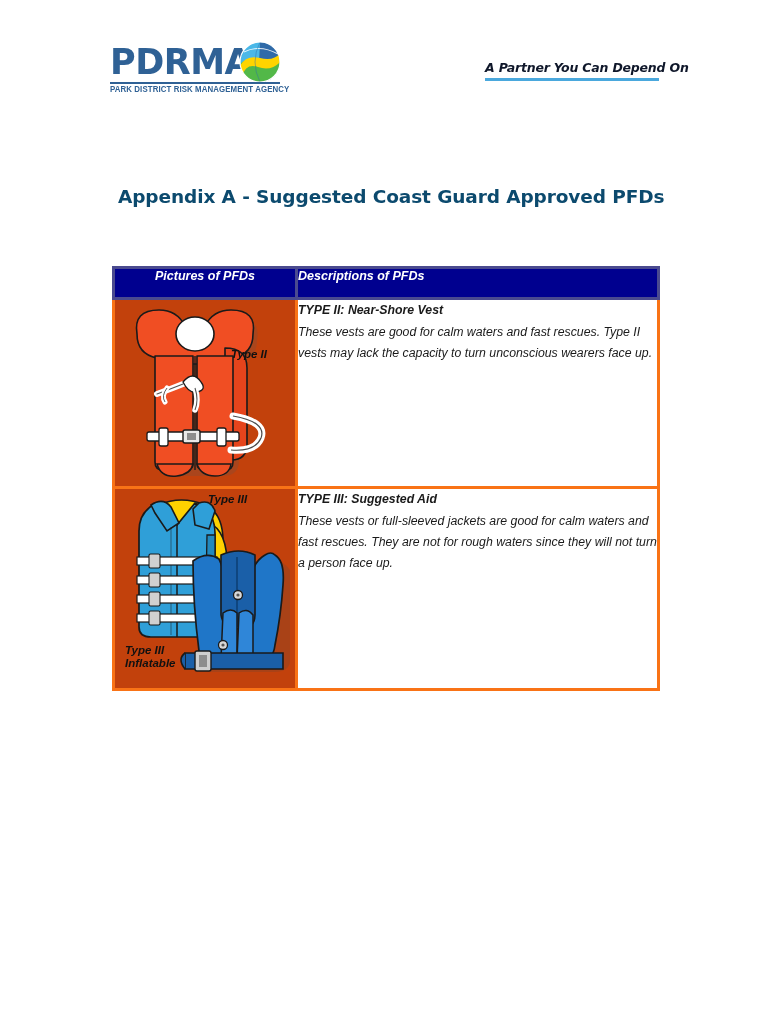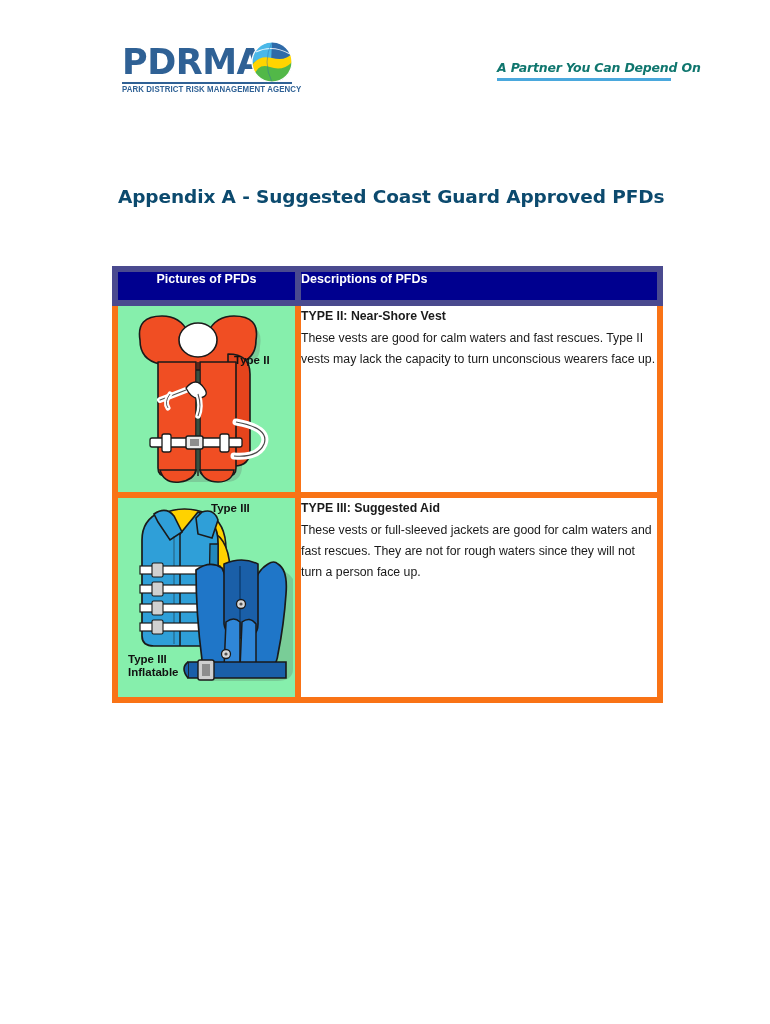--- a/index.html
+++ b/index.html
@@ -13,21 +13,21 @@
     position: relative;
     font-family: "Liberation Sans", sans-serif;
     color: #000000;
     overflow: hidden;
   }
 
   
   #doc-header {
     position: absolute;
     top: 38px;
-    left: 12px;
+    left: 0;
     width: 690px;
     height: 70px;
   }
 
   #logo-block {
     position: absolute;
     left: 110px;
     top: 0px;
     width: 180px;
     height: 62px;
@@ -81,21 +81,21 @@
     position: absolute;
     left: 485px;
     top: 22px;
     width: 200px;
   }
   #tagline-text {
     font-family: "DejaVu Sans", sans-serif;
     font-style: italic;
     font-weight: bold;
     font-size: 12.5px;
-    color: #0f766e;
+    color: #0f172a;
     letter-spacing: -0.2px;
     white-space: nowrap;
   }
   #tagline-rule {
     margin-top: 3px;
     width: 174px;
     height: 3px;
     background: #4aa8dd;
   }
 
@@ -115,43 +115,44 @@
   
   #pfd-table {
     position: absolute;
     left: 112px;
     top: 266px;
     width: 545px;
     border-collapse: collapse;
     table-layout: fixed;
   }
   #pfd-table td, #pfd-table th {
-    border: 6px solid #f97316;
+    border: 3px solid #f97316;
     padding: 0;
     vertical-align: top;
+    font-style: italic;
   }
   #pfd-table thead th {
     background: #00008f;
     color: #ffffff;
     height: 28px;
     font-size: 12.5px;
     font-weight: bold;
     font-family: "Liberation Sans", sans-serif;
     border-color: #4a4a8f;
   }
   .col-pic { width: 183px; }
   .col-desc { width: 362px; }
 
   th.head-pic { text-align: center; }
   th.head-desc { text-align: left; padding-left: 9px; }
 
   .pic-cell {
     height: 186px;
     position: relative;
-    background: #86efac;
+    background: #c2410c;
   }
   .pic-cell.row2 { height: 199px; margin-top: 41px; }
 
   .desc-cell {
     padding: 0 12px;
     font-size: 12.3px;
     line-height: 21px;
     color: #1a1a1a;
     vertical-align: middle;
     margin-left: 35px;

